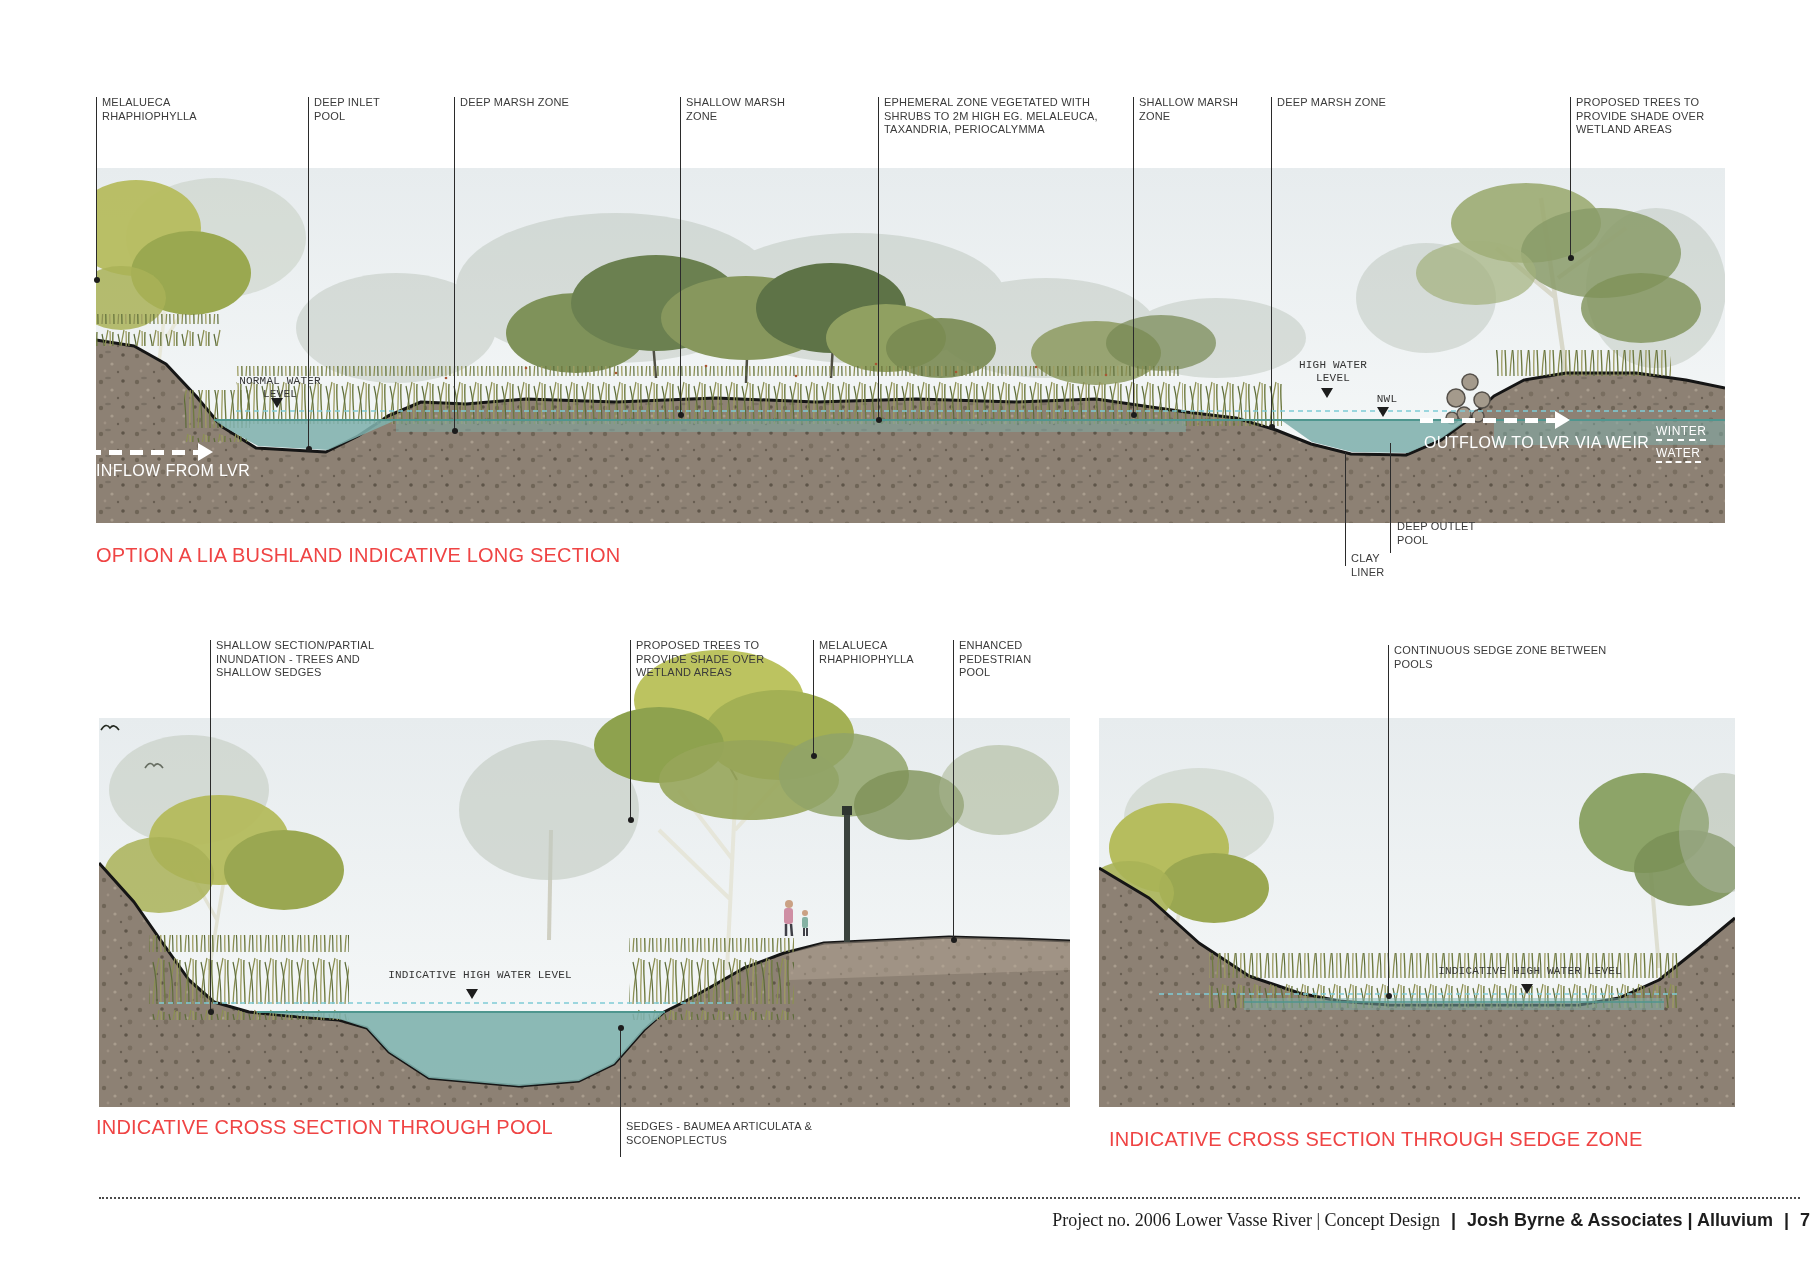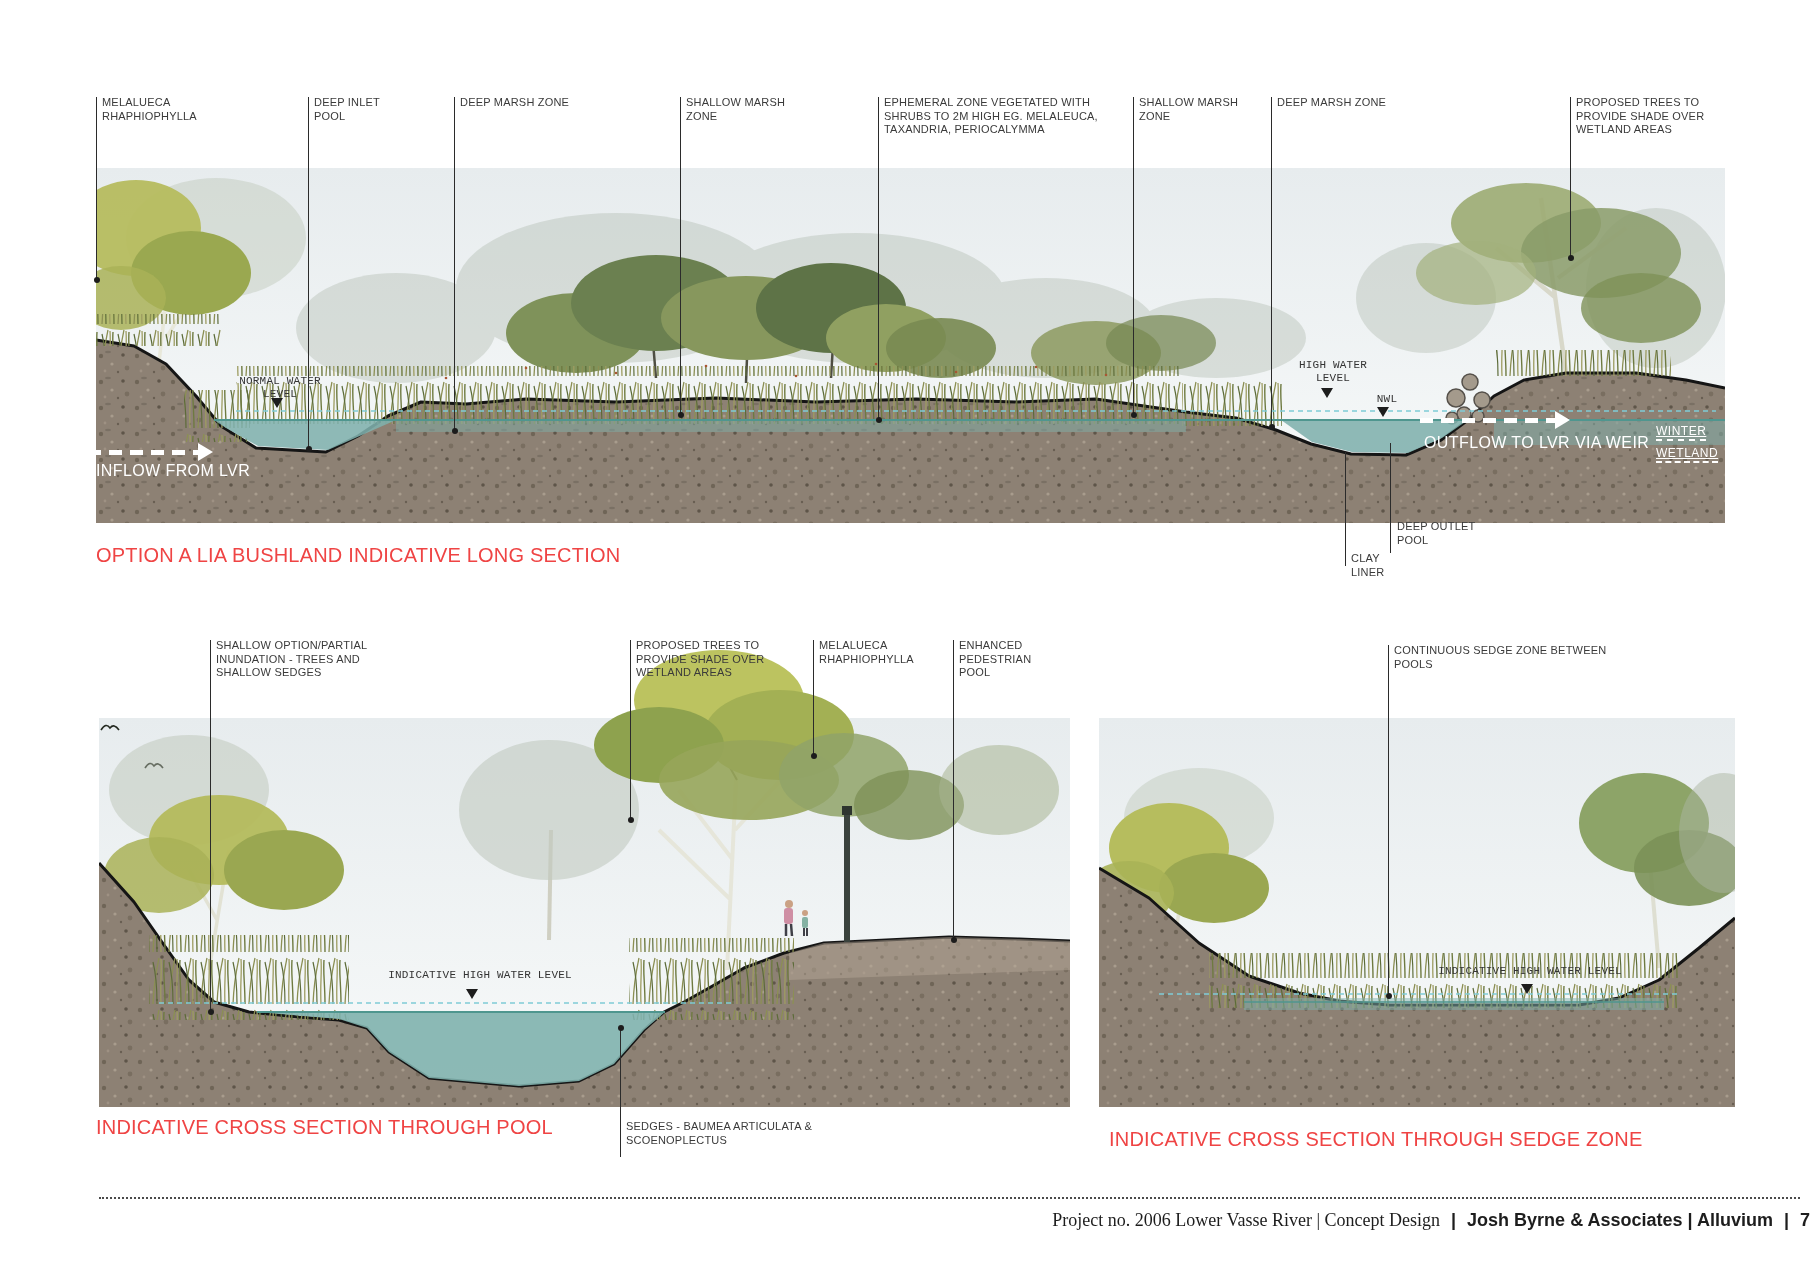--- a/index.html
+++ b/index.html
@@ -20,21 +20,21 @@
   .wl{position:absolute;font-size:11px;line-height:13px;color:#333;text-align:center;letter-spacing:.2px;font-family:Liberation Mono, monospace;}
   .tri{position:absolute;width:0;height:0;border-left:6px solid transparent;
         border-right:6px solid transparent;border-top:10px solid #1d1d1d;}
   
   .wtext{position:absolute;font-size:16px;line-height:14px;color:#ffffff;letter-spacing:.4px;}
   .warrow{position:absolute;height:5px;
         background:repeating-linear-gradient(90deg,#ffffff 0 13px,transparent 13px 21px);}
   .warrow::after{content:'';position:absolute;right:-15px;top:-7px;width:0;height:0;
         border-left:15px solid #ffffff;border-top:9px solid transparent;border-bottom:9px solid transparent;}
   .season{position:absolute;font-size:12px;color:#ffffff;letter-spacing:.5px;}
-  .season span{display:inline-block;border-bottom:2px dashed #ffffff;padding-bottom:1px;text-decoration:underline;}
+  .season span{display:inline-block;border-bottom:2px dashed #ffffff;padding-bottom:1px;}
   
   .sect-title{position:absolute;font-size:20px;color:#ef4444;letter-spacing:.2px;white-space:nowrap;}
   
   .foot-rule{position:absolute;left:99px;top:1197px;width:1701px;border-top:2px dotted #4a4a4a;}
   .footer-text{position:absolute;top:1210px;right:28px;white-space:nowrap;font-size:18px;color:#1d1d1d;}
   .footer-text .serif{font-family:"Liberation Serif","DejaVu Serif",serif;}
   .footer-text .bold{font-family:"Liberation Sans","DejaVu Sans",sans-serif;font-weight:bold;}
   .footer-text span{margin-left:6px;}
 </style>
 </head>
@@ -184,21 +184,21 @@
     <div class="wl" style="left:1370px;top:393px;width:34px">NWL</div>
     <div class="tri" style="left:1377px;top:407px"></div>
 
     <div class="warrow" style="left:88px;top:450px;width:110px"></div>
     <div class="wtext" style="left:96px;top:464px">INFLOW FROM LVR</div>
     <div class="warrow" style="left:1420px;top:418px;width:135px"></div>
     <div class="wtext" style="left:1424px;top:436px">OUTFLOW TO LVR VIA WEIR</div>
     <div class="season" style="left:1656px;top:424px">
       <span>WINTER</span></div>
     <div class="season" style="left:1656px;top:446px">
-      <span>WETLAND</span></div>
+      <span>WATER</span></div>
 
     <div class="upline" style="left:1345px;top:452px;height:114px"></div>
     <div class="ctext" style="position:absolute;left:1351px;top:552px;width:44px">CLAY LINER</div>
     <div class="upline" style="left:1390px;top:443px;height:110px"></div>
     <div class="ctext" style="position:absolute;left:1397px;top:520px;width:92px">DEEP OUTLET POOL</div>
 
     <h2 class="sect-title" style="left:96px;top:544px;margin:0;font-weight:400">OPTION A LIA BUSHLAND INDICATIVE LONG SECTION</h2>
   </section>
 
   <section>
@@ -272,21 +272,21 @@
         <path d="M705,288 L705,296 M708,288 L708,296" stroke="#404048" stroke-width="2"></path>
       </g>
       <g>
         <rect x="745" y="174" width="6" height="128" fill="#3a423d"></rect>
         <rect x="743" y="166" width="10" height="9" fill="#2e352f"></rect>
       </g>
     </svg>
 
     <div class="callout" style="left:210px;top:640px">
       <div class="leader dot" style="height:372px"></div>
-      <div class="ctext" style="width:162px">SHALLOW OPTION/PARTIAL INUNDATION - TREES AND SHALLOW SEDGES</div>
+      <div class="ctext" style="width:162px">SHALLOW SECTION/PARTIAL INUNDATION - TREES AND SHALLOW SEDGES</div>
     </div>
     <div class="callout" style="left:630px;top:640px">
       <div class="leader dot" style="height:180px"></div>
       <div class="ctext" style="width:132px">PROPOSED TREES TO PROVIDE SHADE OVER WETLAND AREAS</div>
     </div>
     <div class="callout" style="left:813px;top:640px">
       <div class="leader dot" style="height:116px"></div>
       <div class="ctext" style="width:120px">MELALUECA RHAPHIOPHYLLA</div>
     </div>
     <div class="callout" style="left:953px;top:640px">

